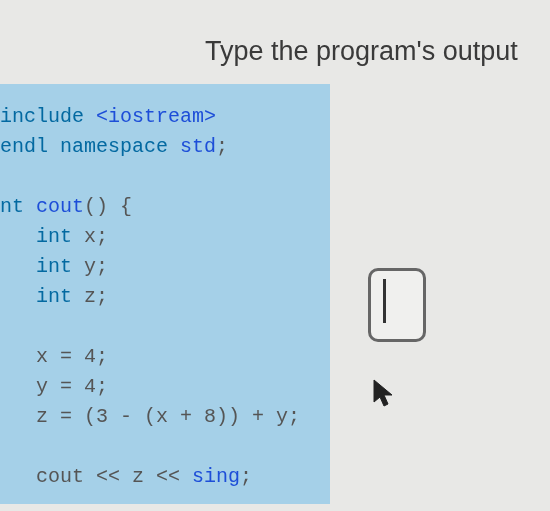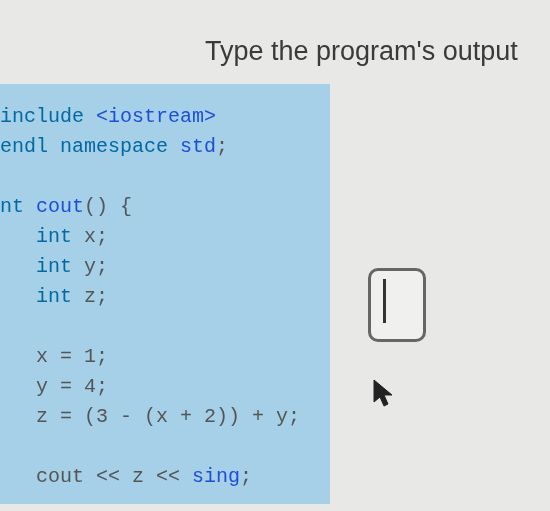--- a/index.html
+++ b/index.html
@@ -74,23 +74,23 @@
 <div class="heading">Type the program's output</div>
 
 <div class="code-block"><span class="kw-blue">include </span><span class="kw-green">&lt;iostream&gt;</span>
 <span class="kw-blue">endl </span><span class="kw-blue">namespace </span><span class="kw-green">std</span><span class="punct">;</span>
 
 <span class="kw-blue">nt </span><span class="kw-green">cout</span><span class="punct">() {</span>
 <span class="kw-blue">   int </span><span class="punct">x;</span>
 <span class="kw-blue">   int </span><span class="punct">y;</span>
 <span class="kw-blue">   int </span><span class="punct">z;</span>
 
-<span class="punct">   x = 1;</span>
+<span class="punct">   x = 4;</span>
 <span class="punct">   y = 4;</span>
-<span class="punct">   z = (3 - (x + 2)) + y;</span>
+<span class="punct">   z = (3 - (x + 8)) + y;</span>
 
 <span class="punct">   cout &lt;&lt; z &lt;&lt; </span><span class="kw-green">sing</span><span class="punct">;</span>
 
 </div>
 
 <div class="output-box">
   <div class="cursor-caret"></div>
 </div>
 
 <div class="cursor-arrow">

